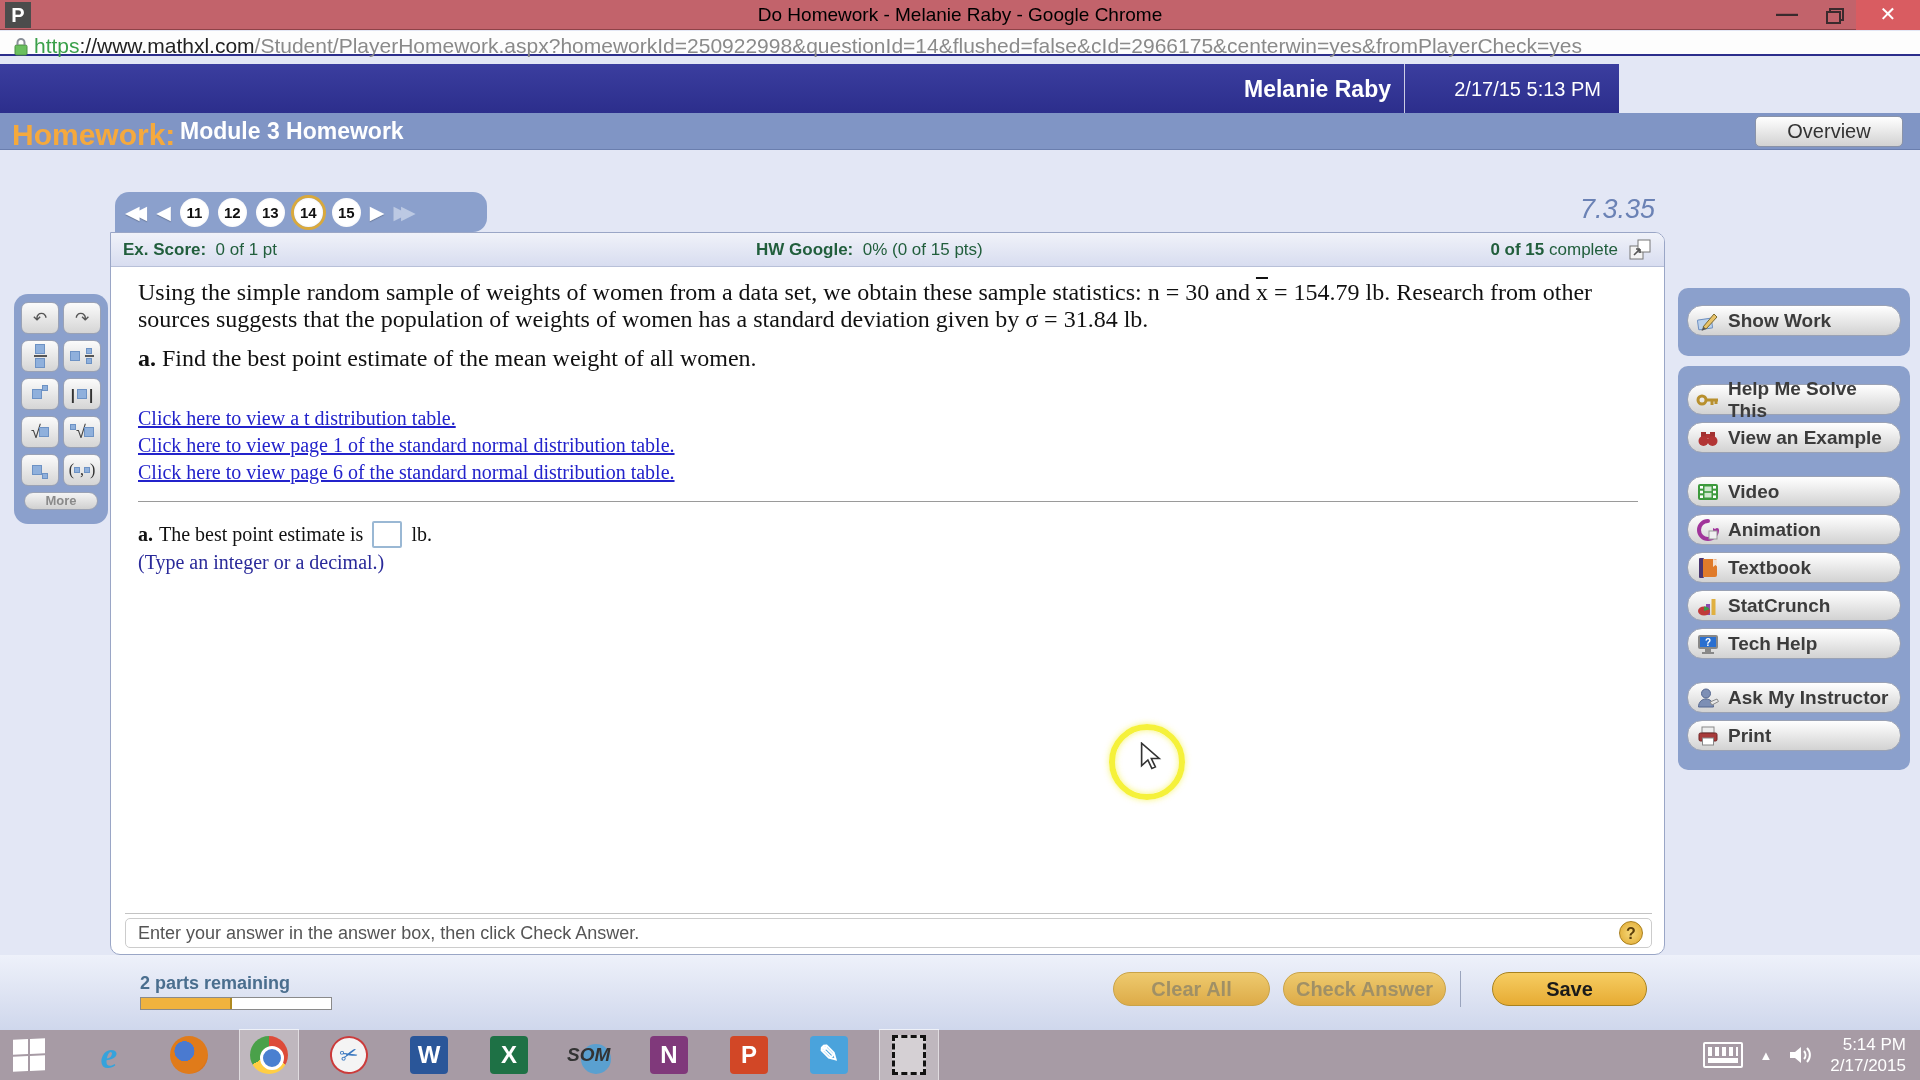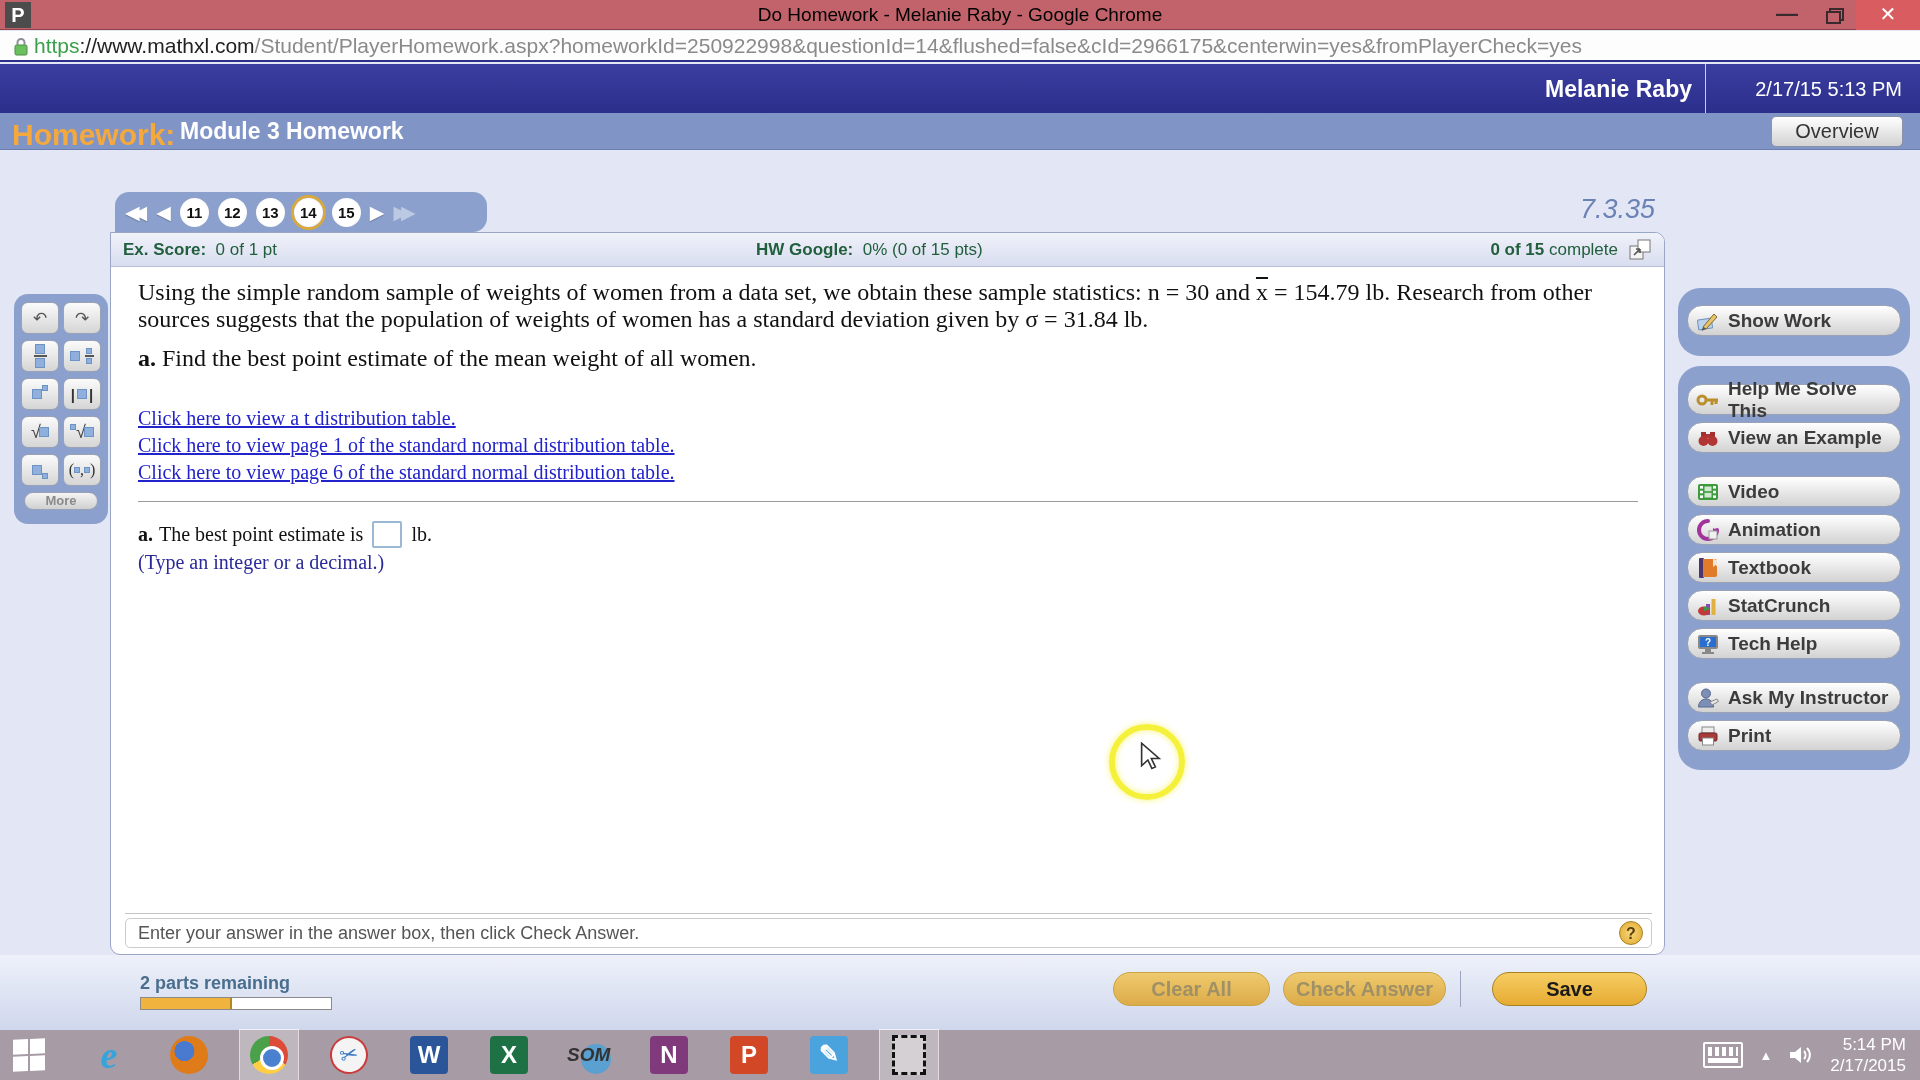--- a/index.html
+++ b/index.html
@@ -17,39 +17,39 @@
   .win-title { position:absolute; left:0; top:0; width:100%; height:30px;
     text-align:center; line-height:30px; color:#000000; font-size:19px; }
   .winbtn { position:absolute; top:0; height:30px; width:46px; text-align:center; line-height:28px; }
   .btn-min { right:110px; color:#3a2a2d; font-size:22px; font-weight:bold; }
   .btn-restore { right:64px; }
   .restore-glyph { position:relative; display:inline-block; width:14px; height:12px; margin-top:8px; }
   .restore-glyph::before { content:""; position:absolute; left:3px; top:0; width:11px; height:9px; border:2px solid #3a2a2d; }
   .restore-glyph::after { content:""; position:absolute; left:0; top:3px; width:11px; height:9px; border:2px solid #3a2a2d; background:#c2636b; }
   .btn-close { right:0; width:64px; background:#d95c61; color:#fff; font-size:20px; }
   
-  .urlbar { position:absolute; left:0; top:31px; width:1920px; height:31px;
+  .urlbar { position:absolute; left:0; top:31px; width:1920px; height:25px;
     background:#fdfdfd; border-bottom:2px solid #2c2e8c; }
   .lock { position:absolute; left:13px; top:6px; }
   .url-text { position:absolute; left:34px; top:3px; font-size:21px; white-space:nowrap; }
   .url-scheme { color:#3aa04a; }
   .url-host { color:#222; }
   .url-path { color:#8a8a8a; }
   
-  .navyhdr { position:absolute; left:0; top:64px; width:1920px; height:49px;
+  .navyhdr { position:absolute; left:0; top:64px; width:1619px; height:49px;
     background:linear-gradient(#3b3e9f,#2c2e8c); }
   .user-name { position:absolute; right:228px; top:12px; color:#fff; font-weight:bold; font-size:23px; }
   .hdr-sep { position:absolute; right:214px; top:0; width:1px; height:49px; background:rgba(255,255,255,0.75); }
   .hdr-date { position:absolute; right:18px; top:14px; color:#fff; font-size:20px; }
   
   .hwbar { position:absolute; left:0; top:113px; width:1920px; height:37px;
     background:#8095c5; border-bottom:1px solid #6a7eae; }
   .hw-label { position:absolute; left:12px; top:5px; color:#f5a93d; font-weight:bold; font-size:30px; }
   .hw-title { position:absolute; left:180px; top:5px; color:#fff; font-weight:bold; font-size:23px; }
-  .overview-btn { position:absolute; right:17px; top:3px; width:132px; height:31px;
+  .overview-btn { position:absolute; right:17px; top:3px; width:148px; height:31px;
     background:linear-gradient(#ffffff,#d2d2d2); border:1px solid #8a93a8; border-radius:5px;
     text-align:center; line-height:29px; font-size:20px; color:#333; cursor:pointer; }
   
   .qnav { position:absolute; left:115px; top:192px; width:372px; height:40px;
     background:#8ba0cc; border-radius:14px 14px 14px 0;
     display:flex; align-items:center; padding:0 10px; gap:9px; }
   .navarrow { color:#fff; font-size:19px; text-shadow:0 1px 1px rgba(0,0,0,0.25); cursor:pointer; }
   .navarrow.dbl { letter-spacing:-7px; padding-right:7px; }
   .navarrow.disabled { color:#bcc9e3; text-shadow:none; }
   .qnum { width:29px; height:29px; background:radial-gradient(#ffffff 60%,#e8e8e8); border-radius:50%;
@@ -102,21 +102,21 @@
   .sq.small { width:6px; height:6px; }
   .frac { display:inline-flex; flex-direction:column; align-items:center; gap:1px; }
   .frac .bar { width:13px; height:2px; background:#555; }
   .bars { color:#333; font-size:15px; font-weight:bold; }
   .root-sym { font-size:18px; color:#444; margin-right:-2px; }
   .paren { font-family:"Liberation Serif", serif; font-size:16px; color:#333; }
   .more-btn { width:74px; height:18px; margin:2px auto 0; background:linear-gradient(#f4f4f4,#d0d0d0);
     border:1px solid #9aa2b5; border-radius:9px; text-align:center; line-height:16px;
     font-size:13px; font-weight:bold; color:#8a8a8a; cursor:pointer; }
   
-  .side-panel { position:absolute; background:#8ba0cc; border-radius:22px; }
+  .side-panel { position:absolute; background:#8ba0cc; border-radius:10px; }
   .panel1 { left:1678px; top:288px; width:232px; height:68px; padding:17px 9px; }
   .panel2 { left:1678px; top:366px; width:232px; height:404px; padding:18px 9px; }
   .side-btn { width:214px; height:31px; background:linear-gradient(#ffffff,#d2d2d2);
     border:1px solid #9aa2b5; border-radius:15px; display:flex; align-items:center;
     padding-left:8px; gap:8px; cursor:pointer; margin-bottom:7px; }
   .side-btn span.lbl { font-size:19px; font-weight:bold; color:#3c3c3c; }
   .side-gap { height:16px; }
   .sicon { width:24px; height:24px; flex:0 0 24px; }
   
   .footer { position:absolute; left:0; top:955px; width:1920px; height:75px;

